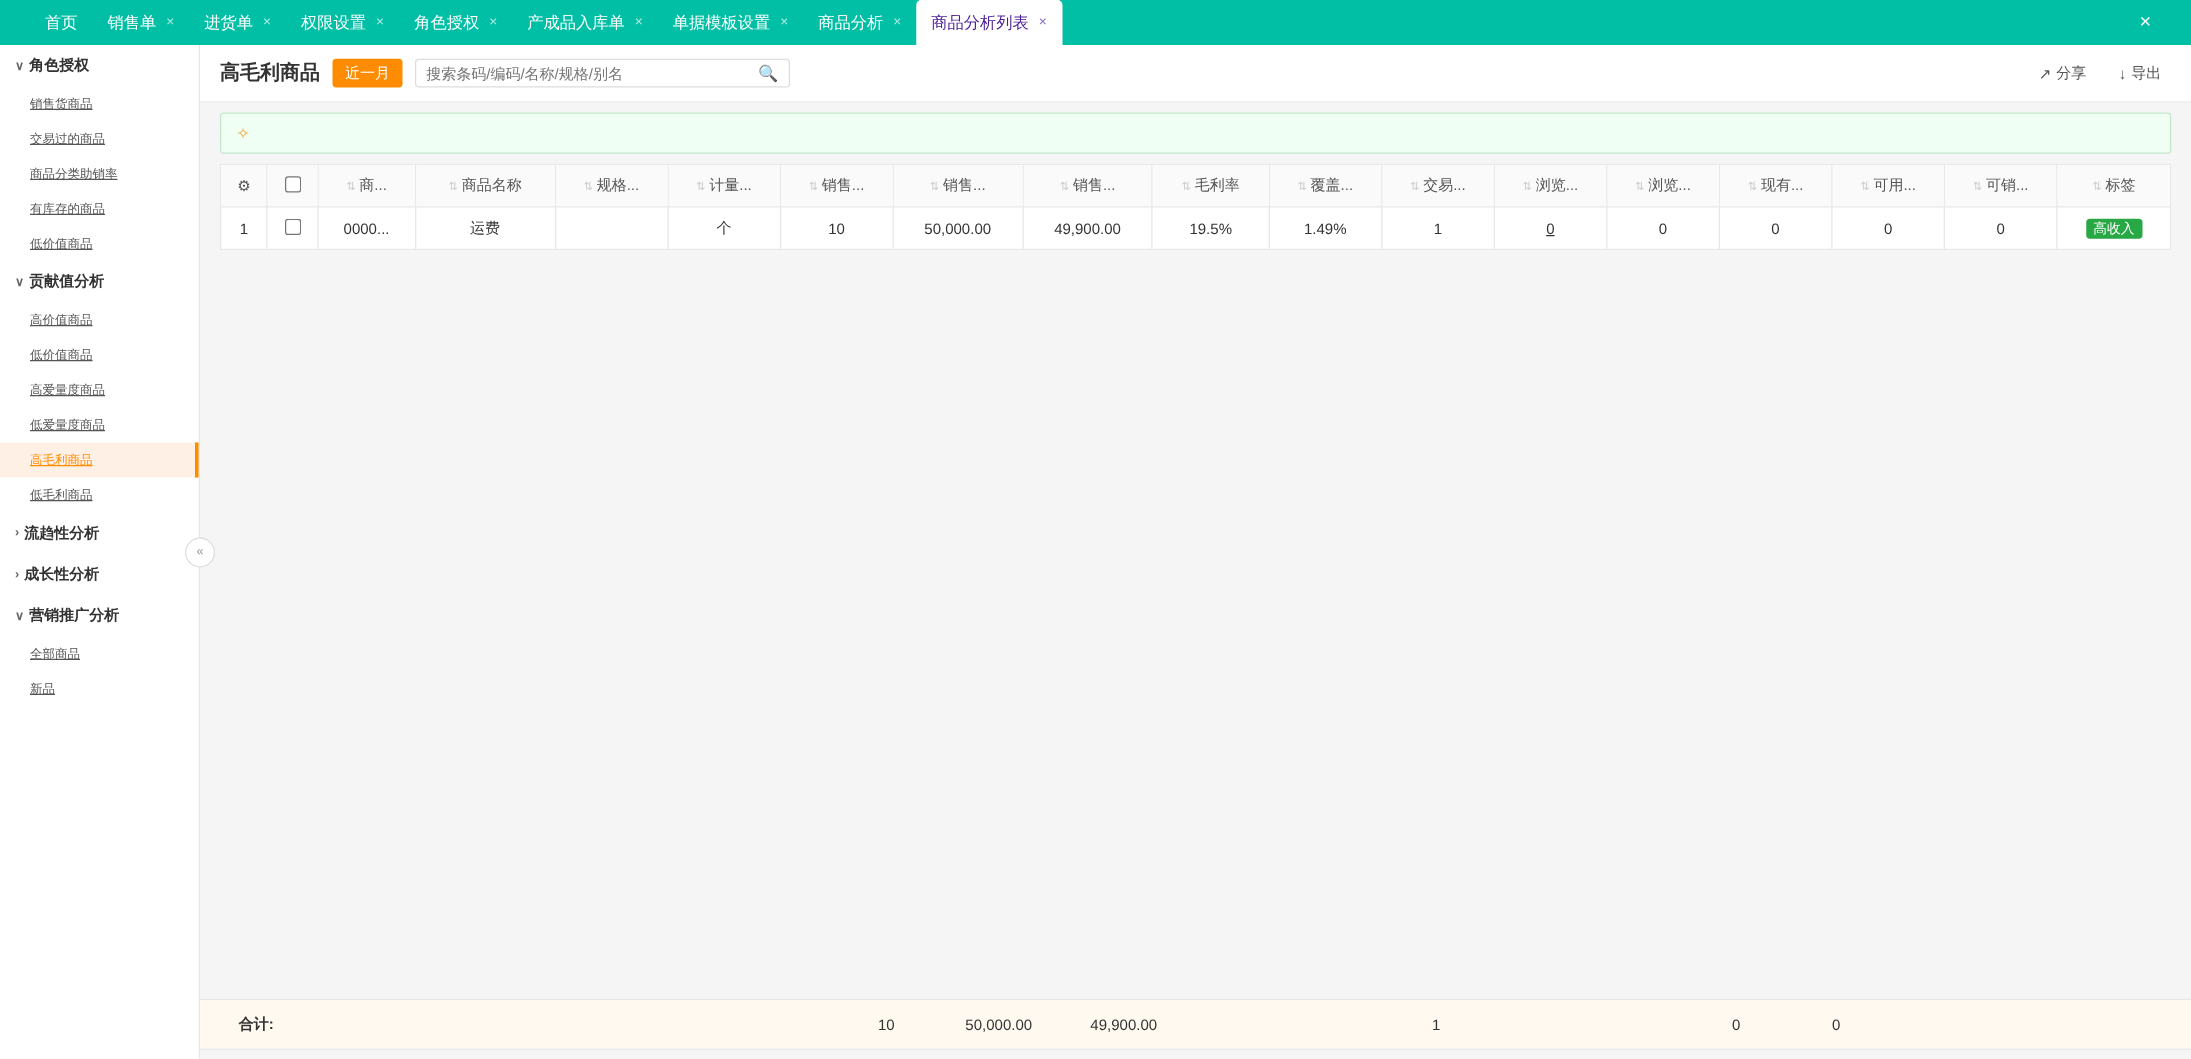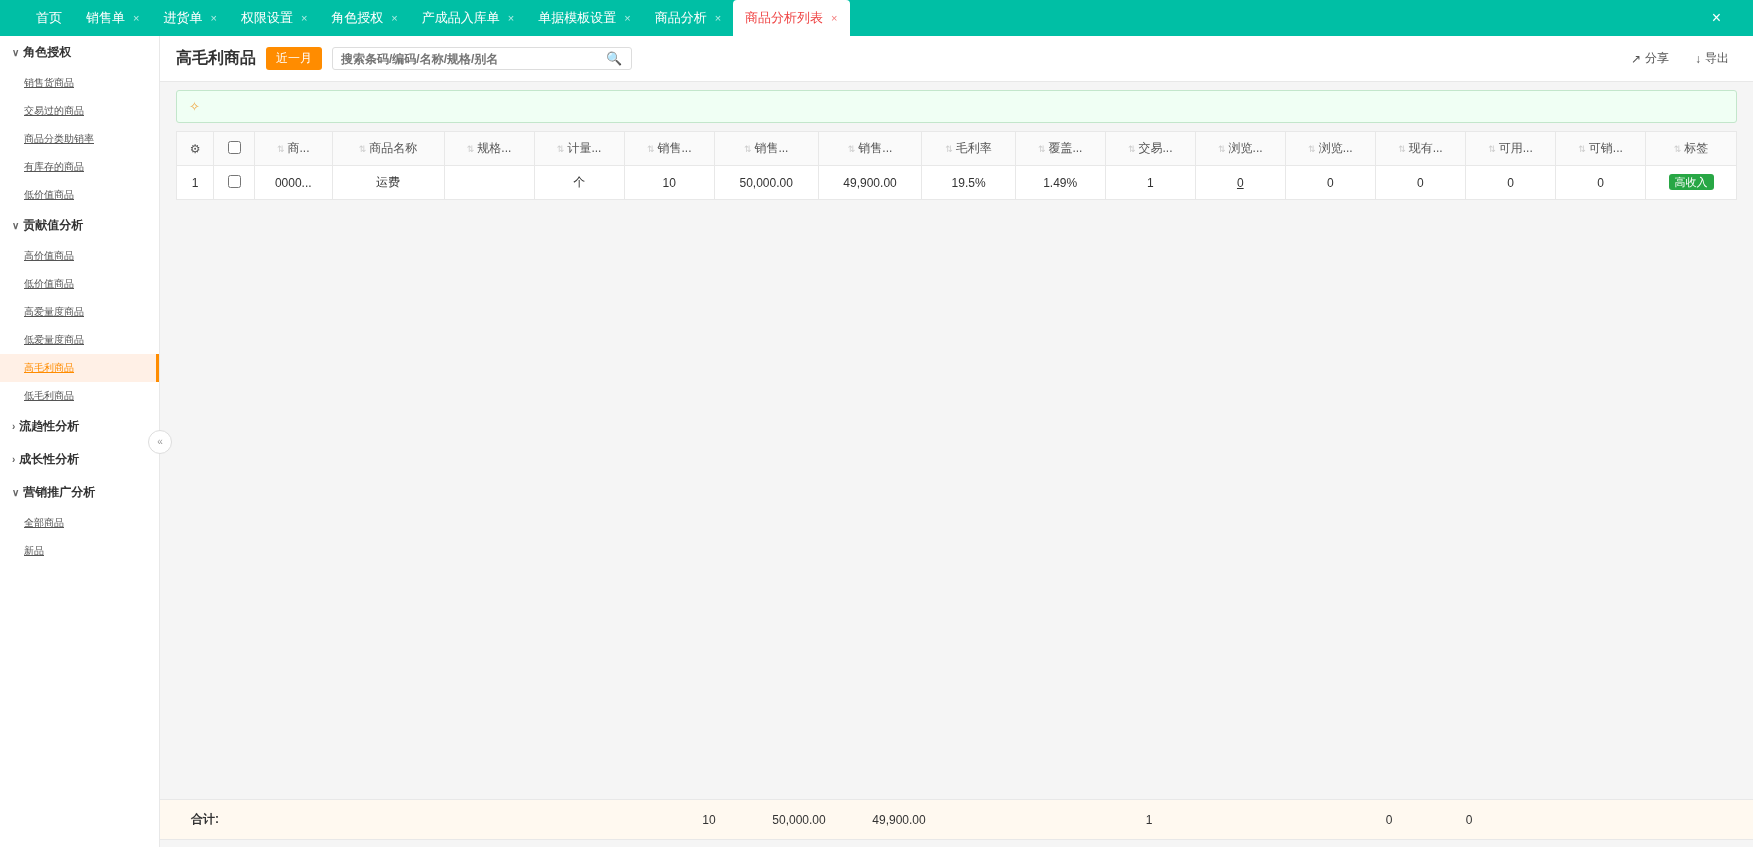--- a/index.html
+++ b/index.html
@@ -20,21 +20,21 @@
       padding: 0 12px;
       height: 36px;
       color: white;
       font-size: 13px;
       cursor: pointer;
       white-space: nowrap;
       gap: 4px;
     }
     .top-nav .nav-item.active {
       background: white;
-      color: #ef4444;
+      color: #4c1d95;
       border-radius: 4px 4px 0 0;
     }
     .top-nav .nav-item .close-icon {
       font-size: 11px;
       opacity: 0.7;
       margin-left: 4px;
     }
     .top-nav .spacer { flex: 1; }
     .top-nav .window-close {
       color: white;
@@ -125,21 +125,20 @@
       gap: 4px;
       flex: 1;
       max-width: 300px;
     }
     .search-box input {
       border: none;
       outline: none;
       font-size: 12px;
       color: #a21caf;
       width: 100%;
-      font-weight: bold;
     }
     .search-icon { color: #999; font-size: 13px; }
     .header-spacer { flex: 1; }
     .action-btn {
       display: flex;
       align-items: center;
       gap: 4px;
       color: #555;
       font-size: 12px;
       cursor: pointer;

